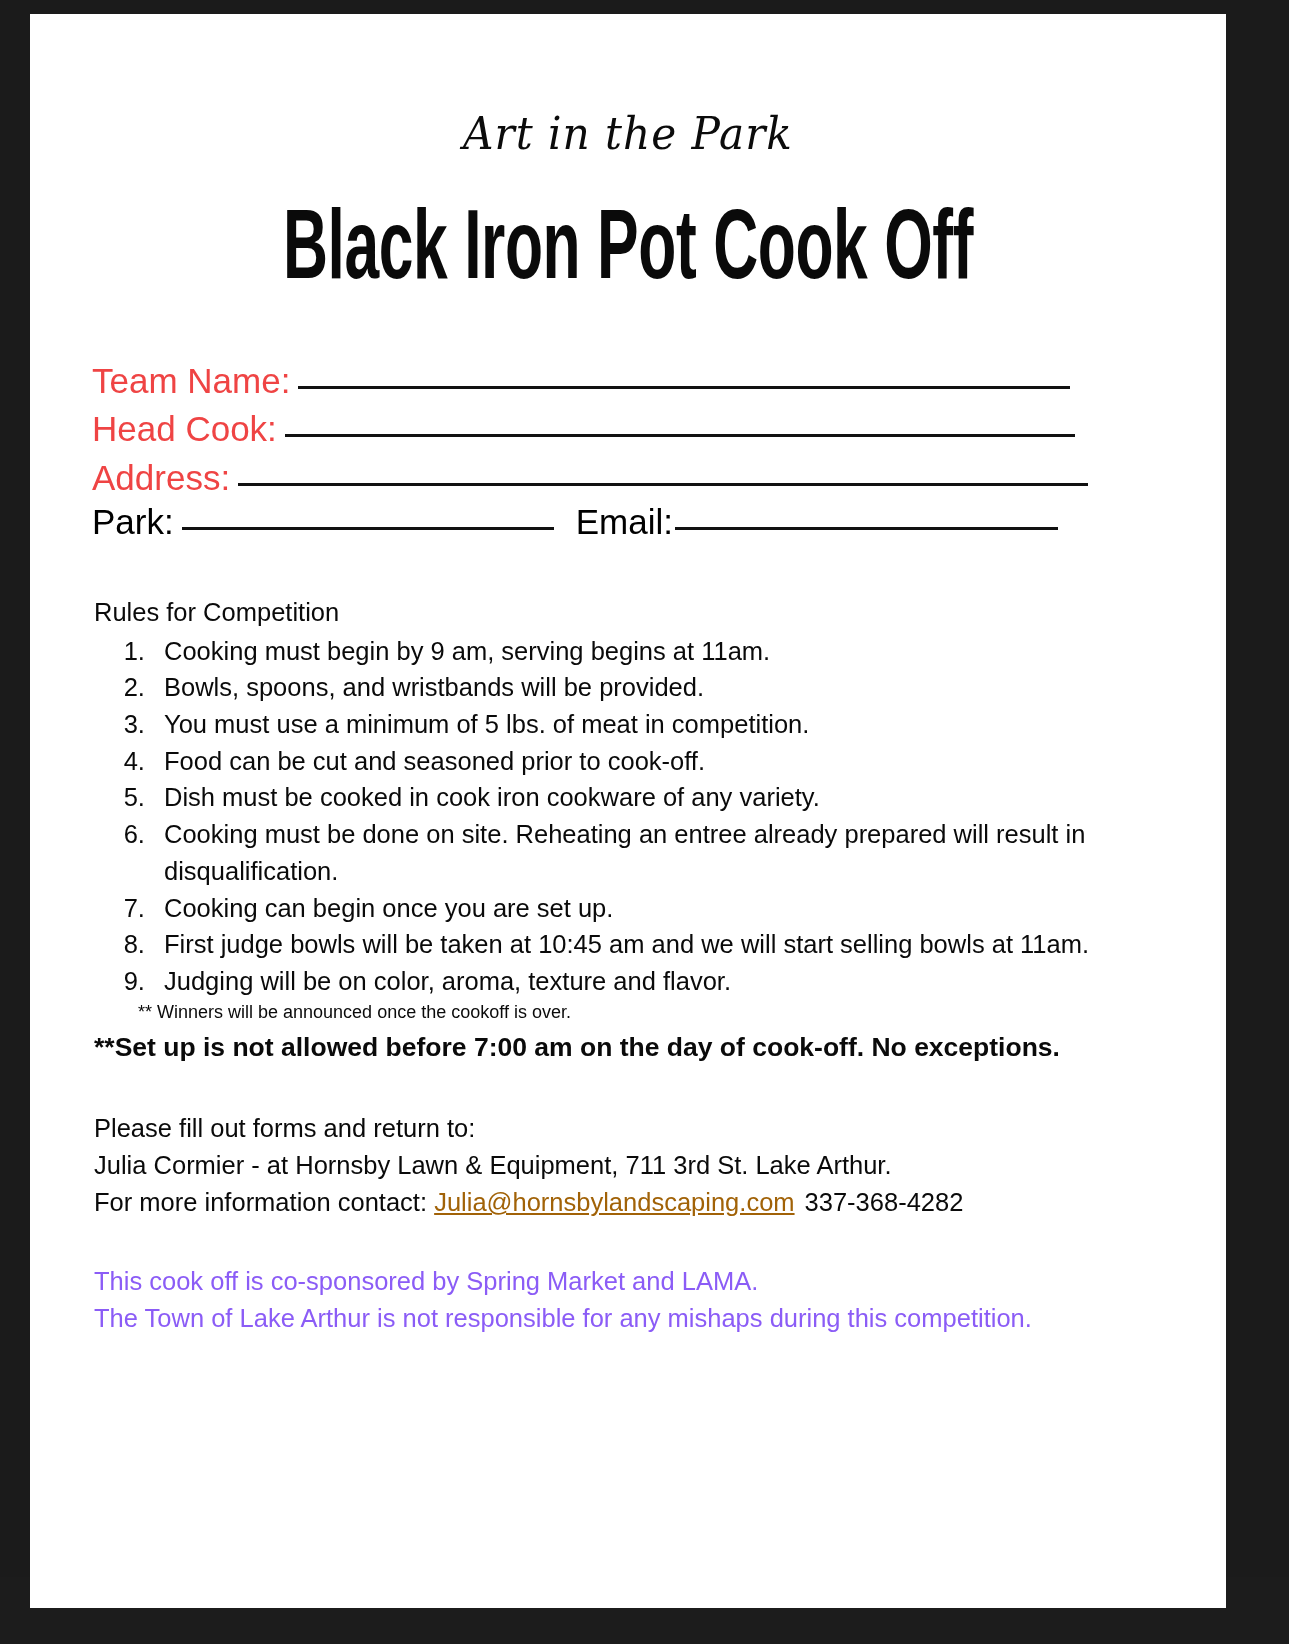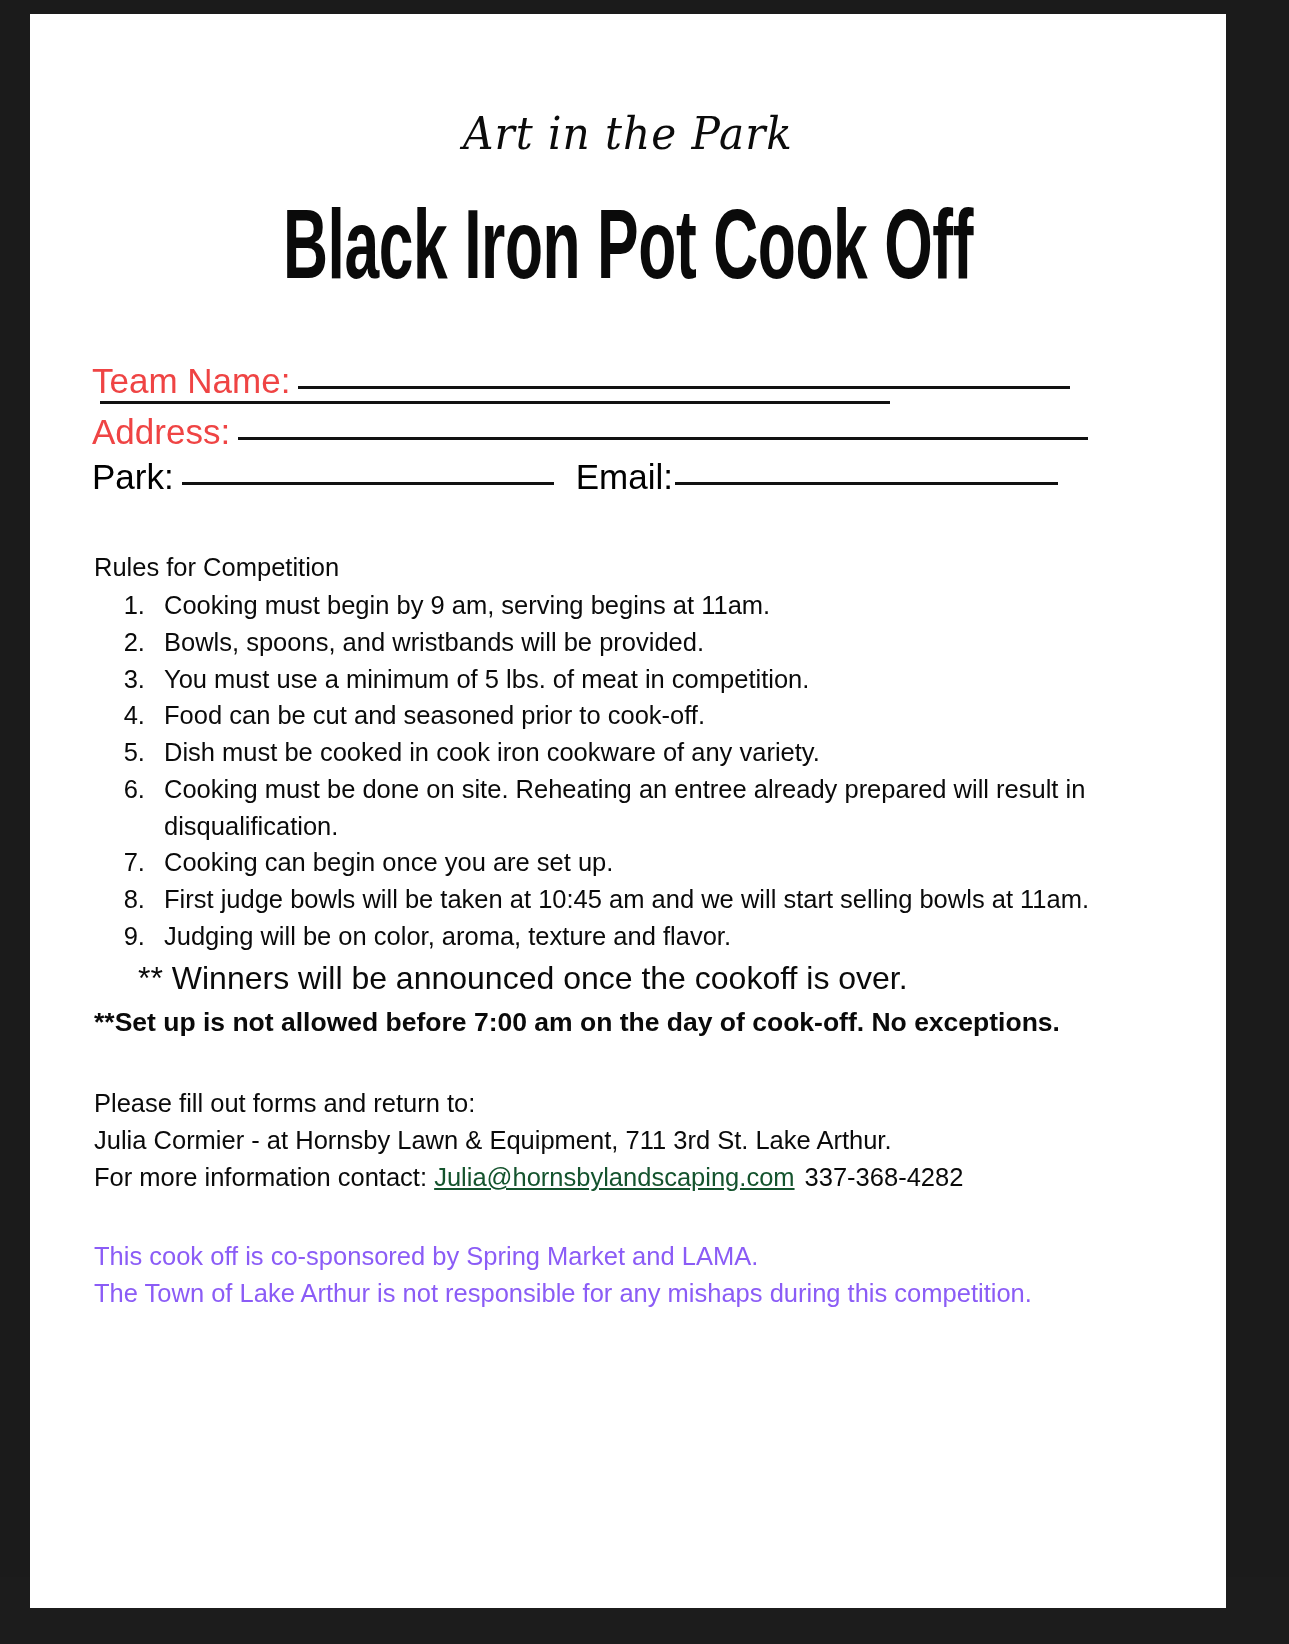--- a/index.html
+++ b/index.html
@@ -127,40 +127,40 @@
     font-size: 25.5px;
     line-height: 1.44;
   }
   ol.rules-list li {
     padding-left: 12px;
     margin: 0;
     max-width: 965px;
   }
   .winners-note {
     margin: 0 0 0 44px;
-    font-size: 32px;
+    font-size: 18px;
     line-height: 1.44;
   }
   .bold-note {
     font-weight: 700;
     font-size: 26.5px;
     margin: 3px 0 0 0;
     line-height: 1.42;
   }
 
   
   .contact-block {
     padding: 44px 0 0 64px;
     font-size: 25.5px;
     color: #0a0a0a;
     line-height: 1.45;
   }
   .contact-block p { margin: 0; }
   a.email-link {
-    color: #14532d;
+    color: #a16207;
   }
   .phone-text { margin-left: 10px; }
 
   .footer-block {
     padding: 42px 0 0 64px;
     font-size: 25.5px;
     color: #8b5cf6;
     line-height: 1.45;
   }
   .footer-block p { margin: 0; }
@@ -177,20 +177,21 @@
       <div class="main-title">Black Iron Pot Cook Off</div>
 
       <div class="form-block">
 
         <div class="form-row">
           <span class="form-label">Team Name:</span>
           <span class="rule-line line-team"></span>
         </div>
 
         <div class="form-row">
+          <span class="form-label">Head Cook:</span>
           <span class="rule-line line-cook"></span>
         </div>
 
         <div class="form-row">
           <span class="form-label">Address:</span>
           <span class="rule-line line-addr"></span>
         </div>
 
         <div class="form-row-split">
           <span class="form-label">Park:</span>

